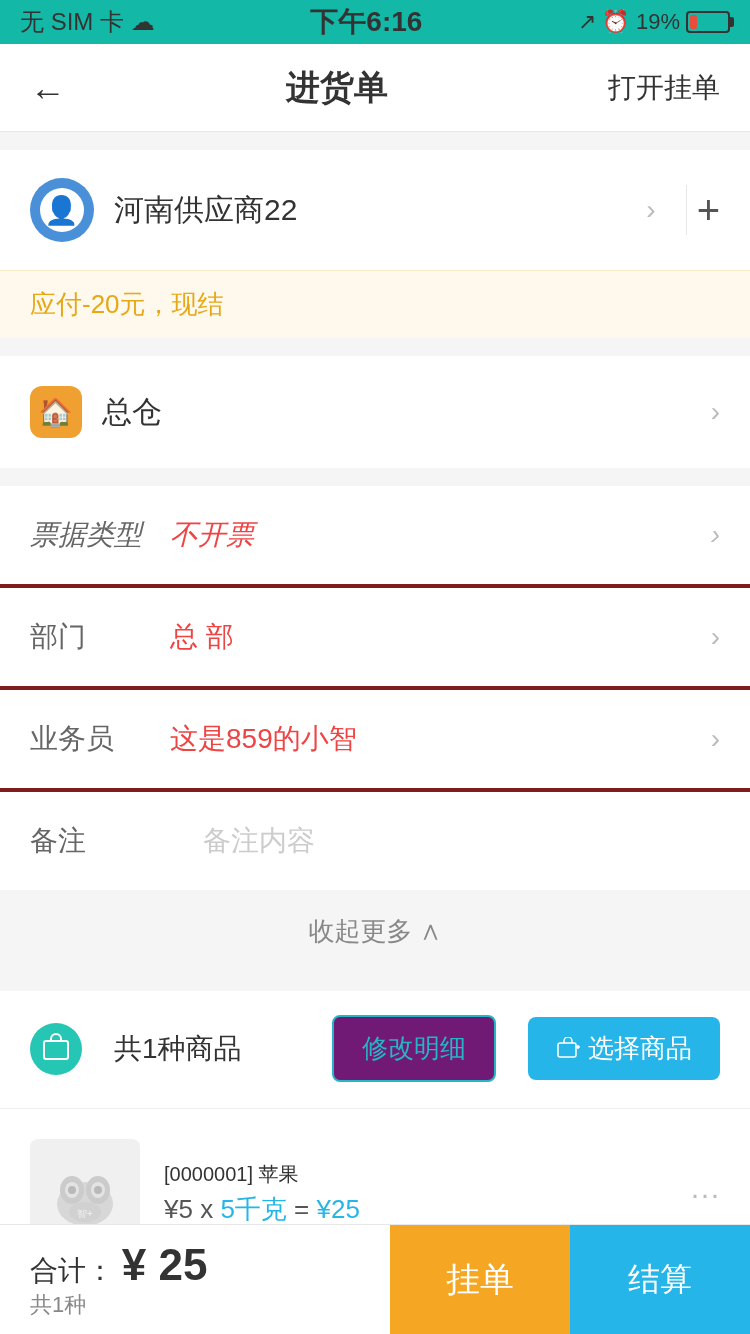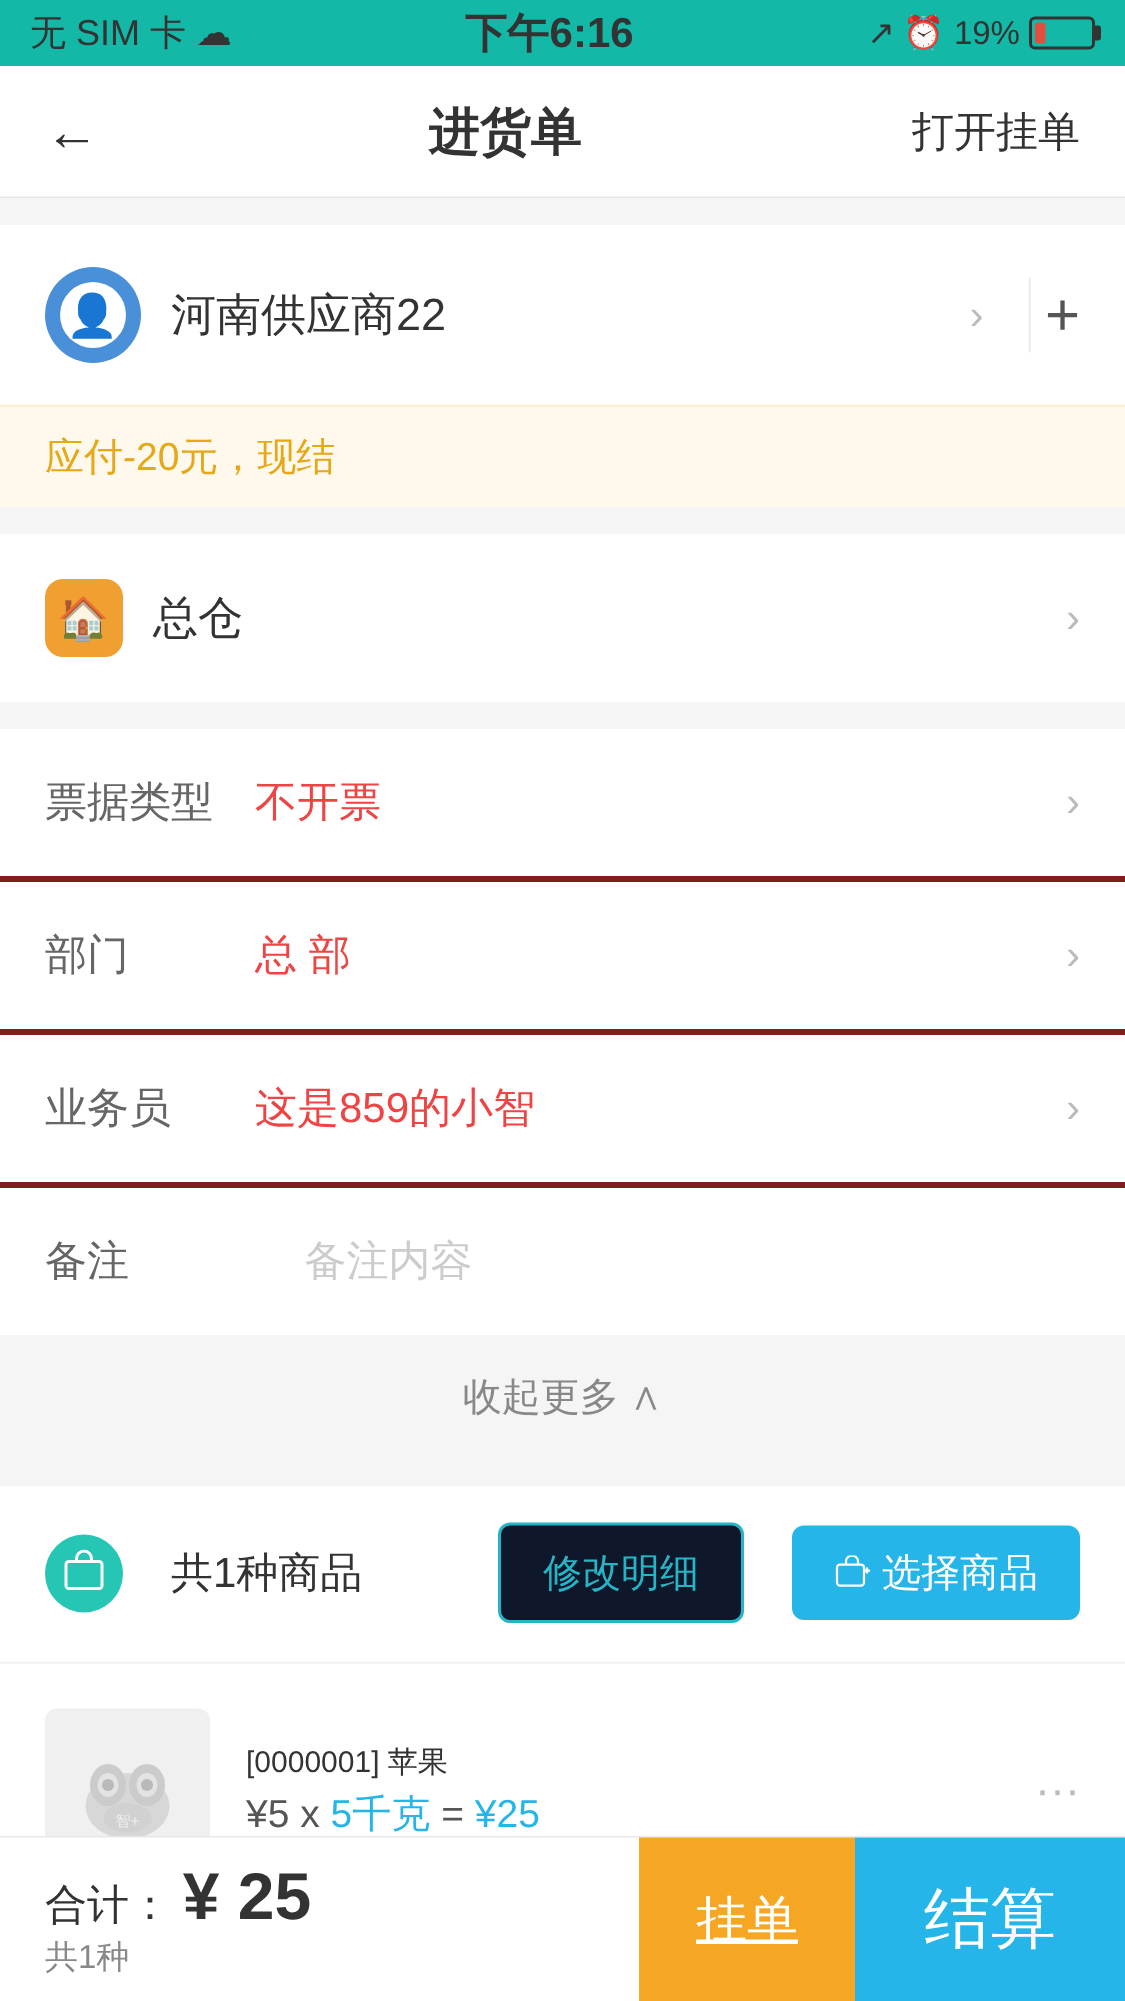--- a/index.html
+++ b/index.html
@@ -139,21 +139,21 @@
       padding: 24px 30px;
       margin-top: 18px;
       gap: 32px;
     }
     .products-icon {
       width: 52px; height: 52px; border-radius: 50%; background: #26c6b5;
       display: flex; align-items: center; justify-content: center; flex-shrink: 0;
     }
     .products-count { flex: 1; font-size: 28px; color: #333; }
     .btn-outline {
-      border: 2px solid #26b5c6; color: #26b5c6; background: #0f172a;
+      border: 2px solid #26b5c6; color: #26b5c6; background: #701a75;
       padding: 14px 28px; border-radius: 8px; font-size: 26px; cursor: pointer;
     }
     .btn-primary {
       background: #26b5e8; color: #fff; border: none;
       padding: 14px 28px; border-radius: 8px; font-size: 26px; cursor: pointer;
       display: flex; align-items: center; gap: 8px;
     }
 
     
     .product-item {
@@ -187,28 +187,28 @@
       background: #fff;
       border-top: 1px solid #e8e8e8;
     }
     .footer-total {
       flex: 1;
       padding: 0 30px;
     }
     .footer-total-amount { font-size: 44px; color: #333; font-weight: 600; }
     .footer-total-count { font-size: 22px; color: #888; }
     .footer-btn-pending {
-      width: 144px; height: 110px; background: #f5a623; color: #fff;
-      display: flex; align-items: center; justify-content: center;
-      font-size: 34px; cursor: pointer; border: none; text-decoration: underline;
+      width: 180px; height: 110px; background: #f5a623; color: #fff;
+      display: flex; align-items: center; justify-content: center;
+      font-size: 34px; cursor: pointer; border: none;
     }
     .footer-btn-settle {
       width: 180px; height: 110px; background: #26b5e8; color: #fff;
       display: flex; align-items: center; justify-content: center;
-      font-size: 44px; cursor: pointer; border: none;
+      font-size: 32px; cursor: pointer; border: none;
     }
 
     
     .owl-placeholder { opacity: 0.35; }
   </style>
 </head>
 <body>
 
 <div class="status-bar">
   <div class="status-left">
@@ -252,21 +252,21 @@
   <div class="list-row" style="border-top: none;">
     <div class="list-row-icon">
       <span>🏠</span>
     </div>
     <span class="list-row-label">总仓</span>
     <span class="list-row-chevron">›</span>
   </div>
 </div>
 
 <div class="section" style="margin-top: 18px;">
-  <div class="form-row" style="border-top: none;">
+  <div class="form-row" style="border-top: none; font-style: italic;">
     <span class="form-label">票据类型</span>
     <span class="form-value">不开票</span>
     <span class="form-chevron">›</span>
   </div>
   <div class="form-row">
     <span class="form-label">部门</span>
     <span class="form-value">总 部</span>
     <span class="form-chevron">›</span>
   </div>
   <div class="form-row">

